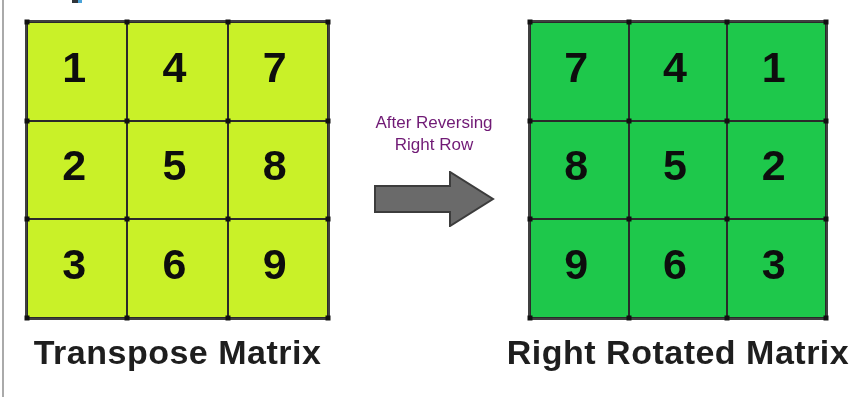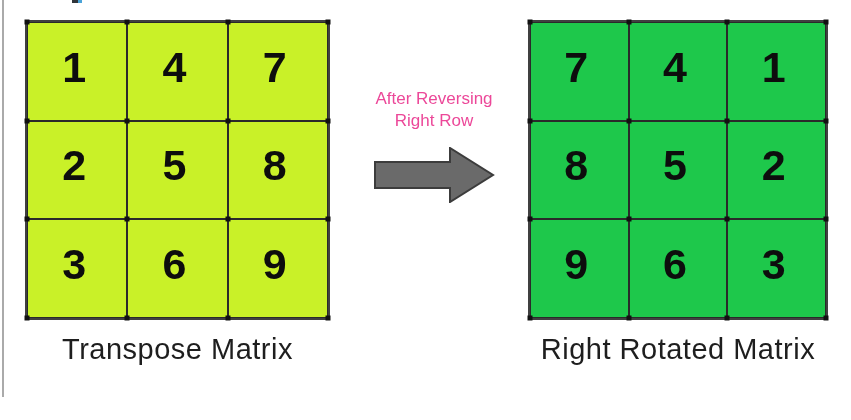--- a/index.html
+++ b/index.html
@@ -58,39 +58,41 @@
   }
   .handle-dot {
     position: absolute;
     width: 5px; height: 5px;
     background: #111111;
     transform: translate(-50%, -50%);
     pointer-events: none;
   }
   .matrix-label {
     margin-top: 13px;
-    font-size: 29px;
+    font-size: 34px;
     color: #1e1e1e;
     letter-spacing: 0.5px;
     white-space: nowrap;
+    font-weight: bold;
   }
   .transition {
     position: absolute;
     left: 368px; top: 88px;
     width: 132px;
     display: flex;
     flex-direction: column;
     align-items: center;
     text-align: center;
   }
   .transition-caption {
     font-size: 17px;
     line-height: 22px;
-    color: #ec4899;
+    color: #701a75;
     white-space: nowrap;
+    margin-top: 24px;
   }
   .arrow-wrap { margin-top: 15px; width: 121px; height: 56px; }
 </style>
 </head>
 <body>
 
 <div class="canvas">
 
   <div class="edge-line"></div>
   <div class="top-artifact"></div>

